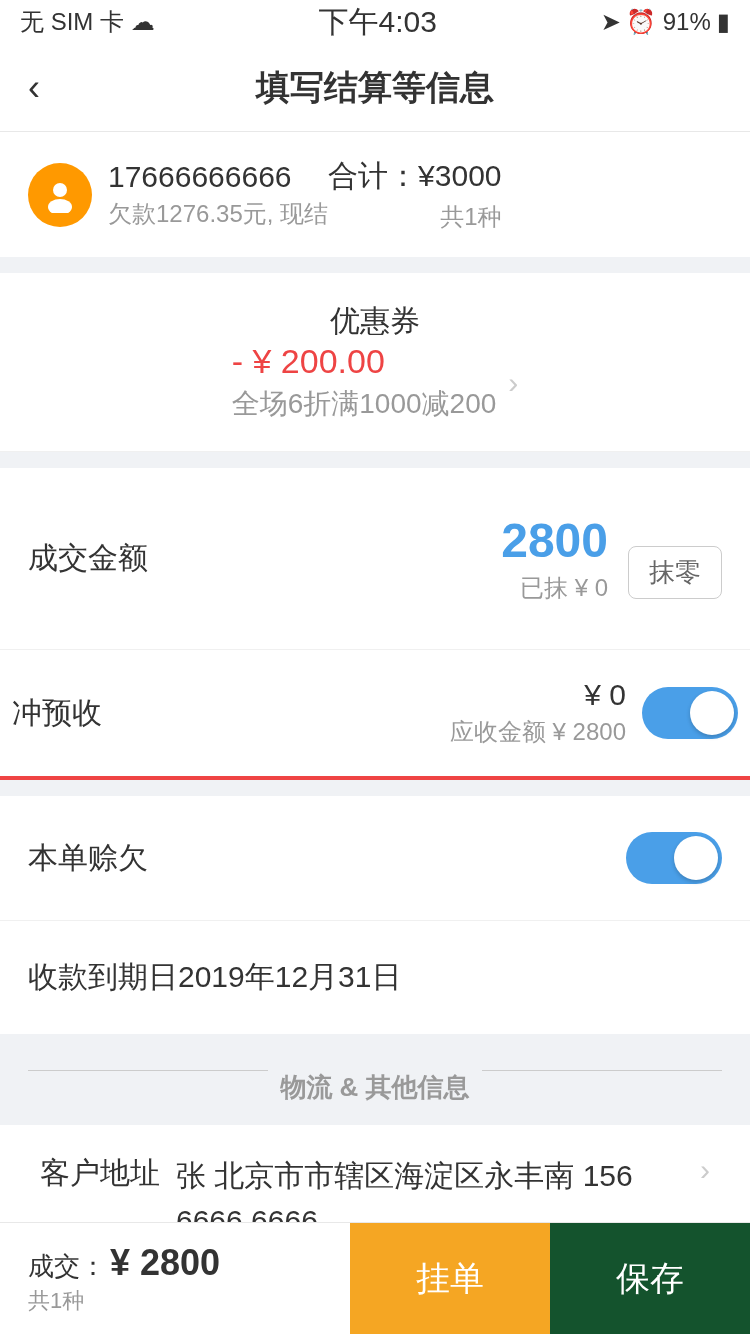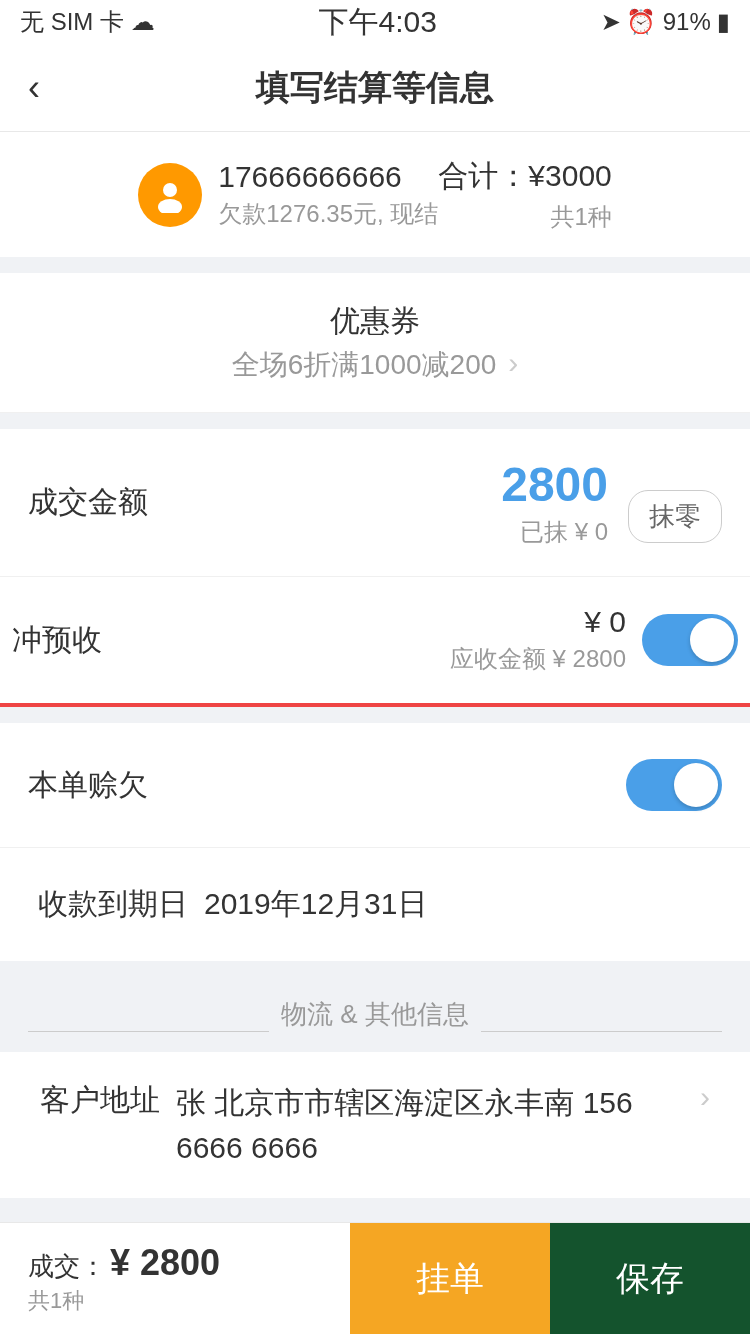--- a/index.html
+++ b/index.html
@@ -55,21 +55,21 @@
     .content {
       padding-bottom: 120px;
     }
 
     
     .customer-row {
       background: #fff;
       padding: 24px 28px;
       display: flex;
       align-items: center;
-      justify-content: center;
+      justify-content: flex-start;
       margin-bottom: 16px;
     }
     .customer-left { display: flex; align-items: center; gap: 16px; }
     .avatar {
       width: 64px; height: 64px;
       background: #f90;
       border-radius: 50%;
       display: flex; align-items: center; justify-content: center;
       font-size: 28px; color: #fff;
     }
@@ -98,32 +98,32 @@
 
     
     .separator {
       height: 16px;
       background: #f0f2f5;
     }
 
     
     .amount-row {
       background: #fff;
-      padding: 28px 28px;
+      padding: 45px 28px;
       display: flex;
       align-items: center;
       justify-content: space-between;
       border-bottom: 1px solid #f0f0f0;
     }
     .amount-label { font-size: 30px; color: #333; }
     .amount-right { display: flex; align-items: center; gap: 20px; }
     .amount-value { font-size: 48px; color: #4a9fe8; font-weight: 600; }
     .round-zero-btn {
       border: 1px solid #ccc;
-      border-radius: 20px;
+      border-radius: 8px;
       padding: 8px 20px;
       font-size: 26px;
       color: #666;
       background: #fff;
       cursor: pointer;
       margin-top: 28px;
     }
     .amount-sub { font-size: 24px; color: #999; text-align: right; margin-top: 4px; }
 
     
@@ -165,35 +165,35 @@
       padding: 36px 28px;
       display: flex;
       align-items: center;
       justify-content: space-between;
     }
     .debt-label { font-size: 30px; color: #333; }
 
     
     .due-row {
       background: #fff;
-      padding: 36px 38px;
-      display: flex;
-      align-items: center;
-      gap: 16px;
+      padding: 36px 28px;
+      display: flex;
+      align-items: center;
       border-top: 1px solid #f0f0f0;
     }
     .due-label { font-size: 30px; color: #333; }
     .due-value { font-size: 30px; color: #333; }
     .logistics-header {
       background: #f0f2f5;
       padding: 20px 28px;
       display: flex;
-      align-items: flex-end;
+      align-items: flex-start;
       justify-content: center;
       gap: 12px;
+      font-weight: bold;
     }
     .logistics-line {
       flex: 1;
       height: 1px;
       background: #ccc;
     }
     .logistics-title { font-size: 26px; color: #999; }
 
     
     .address-row {
@@ -281,20 +281,21 @@
     <div class="customer-right">
       <div class="total-amount">合计：¥3000</div>
       <div class="total-count">共1种</div>
     </div>
   </div>
 
   <div class="row-item">
     <span class="row-label">优惠券</span>
     <div class="row-right">
       <div>
+        <div class="coupon-amount">- ¥ 200.00</div>
         <div class="coupon-desc">全场6折满1000减200</div>
       </div>
       <span class="chevron-icon">›</span>
     </div>
   </div>
 
   <div class="separator"></div>
 
   <div class="amount-row">
     <span class="amount-label">成交金额</span>

